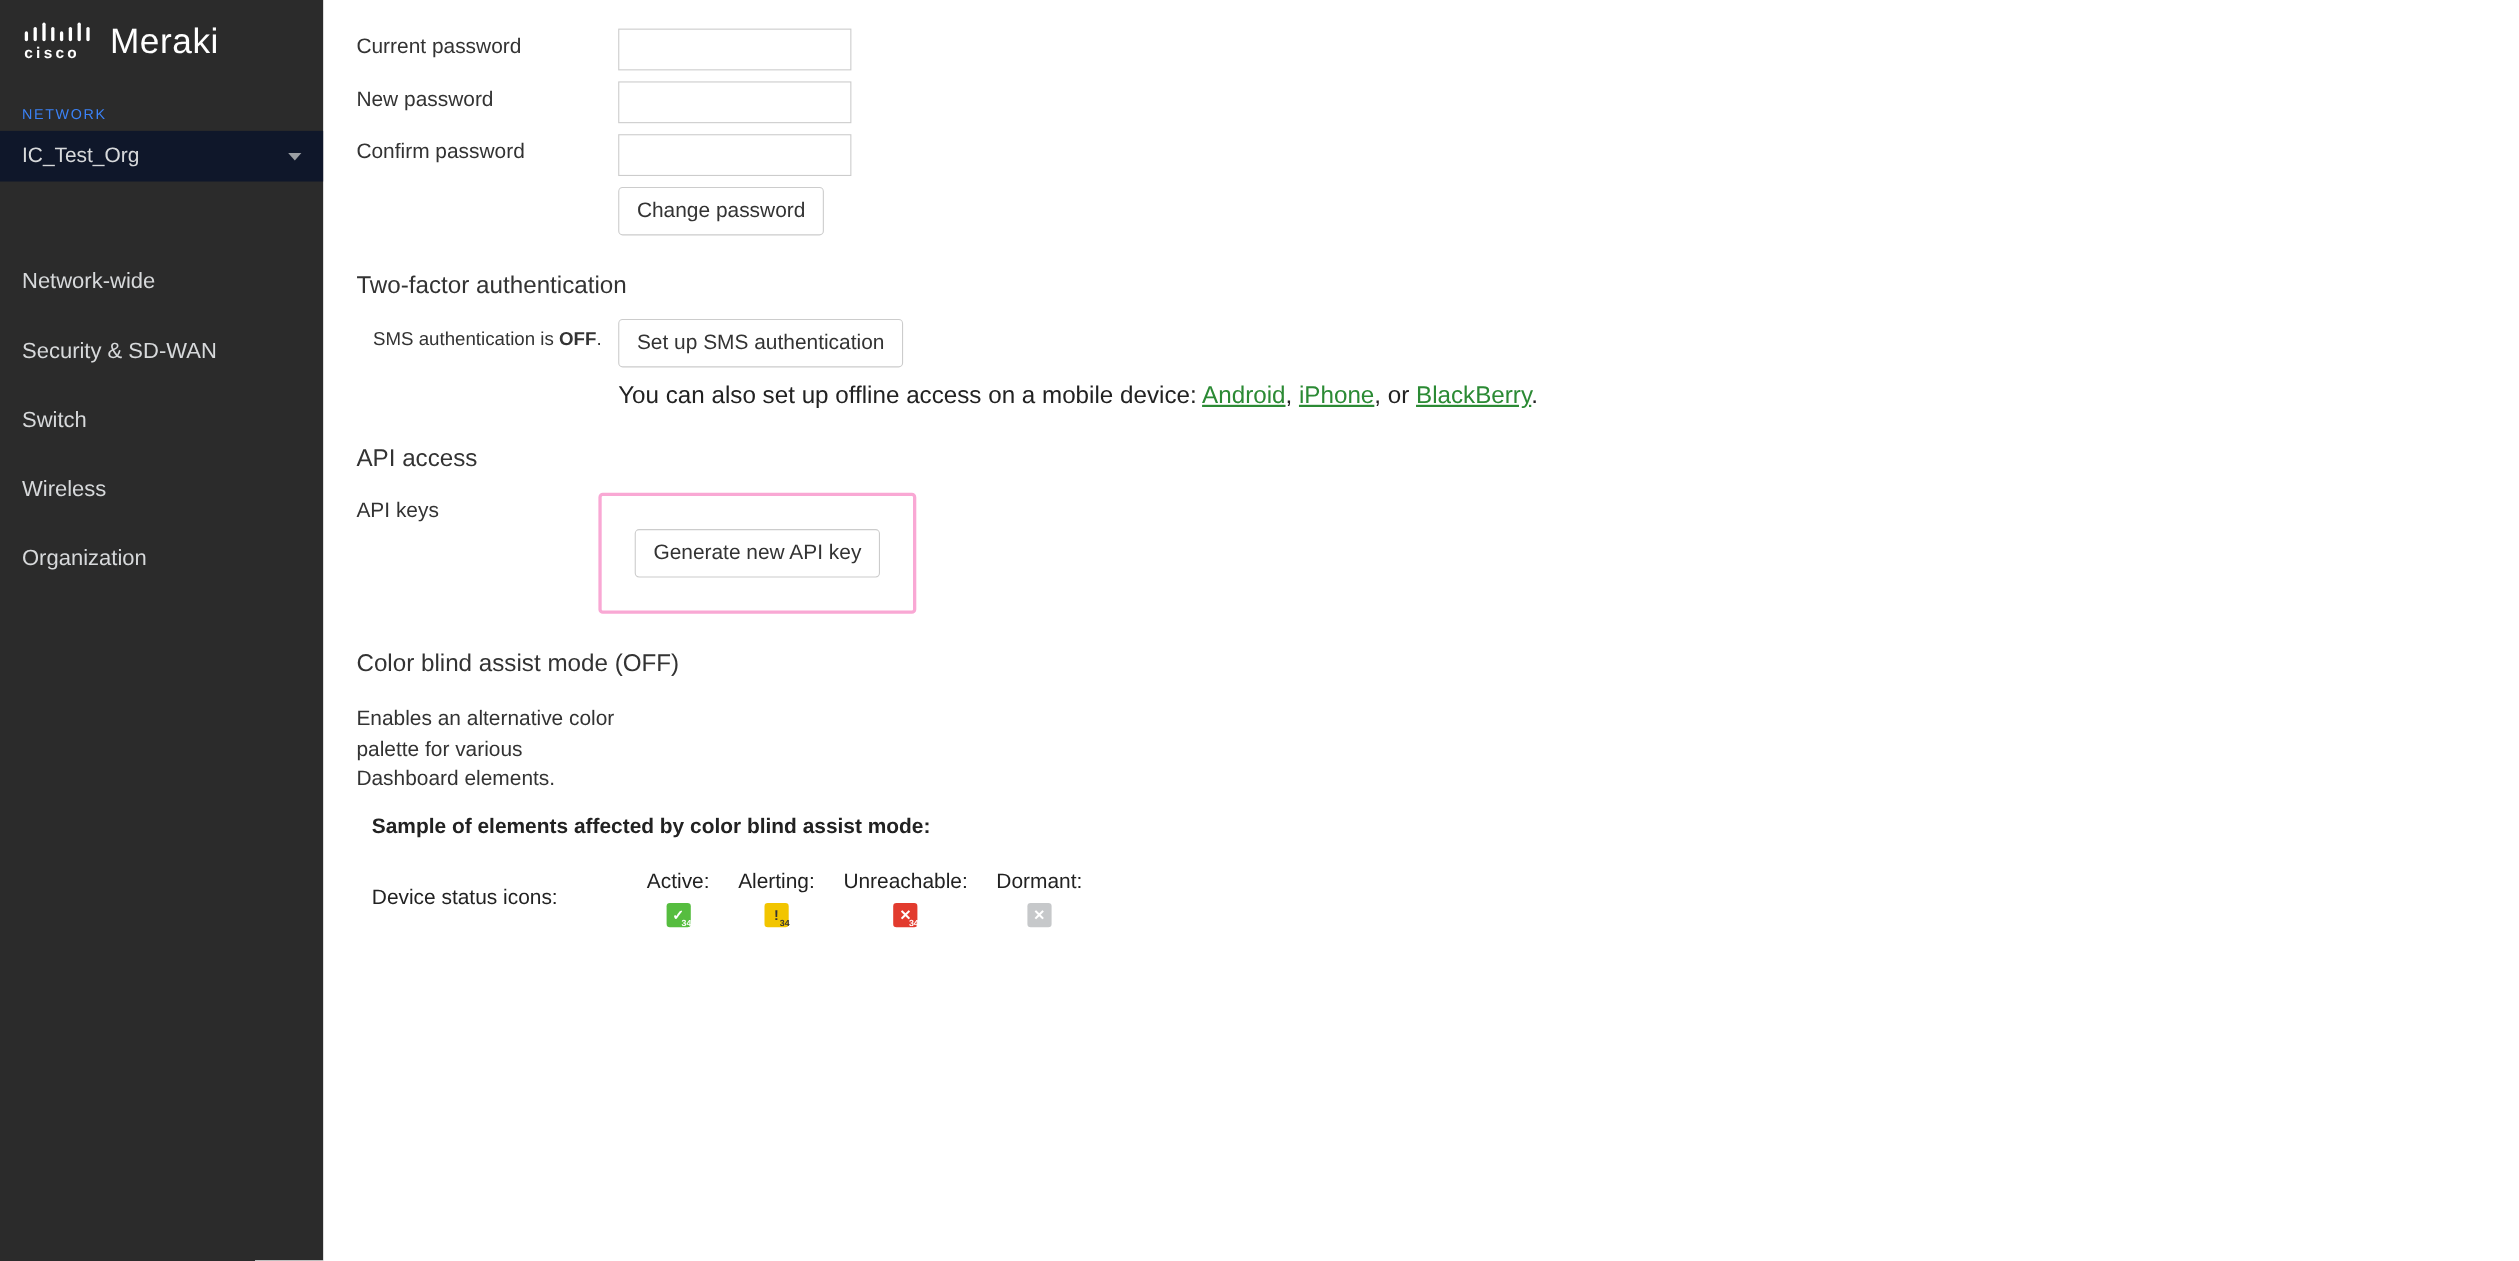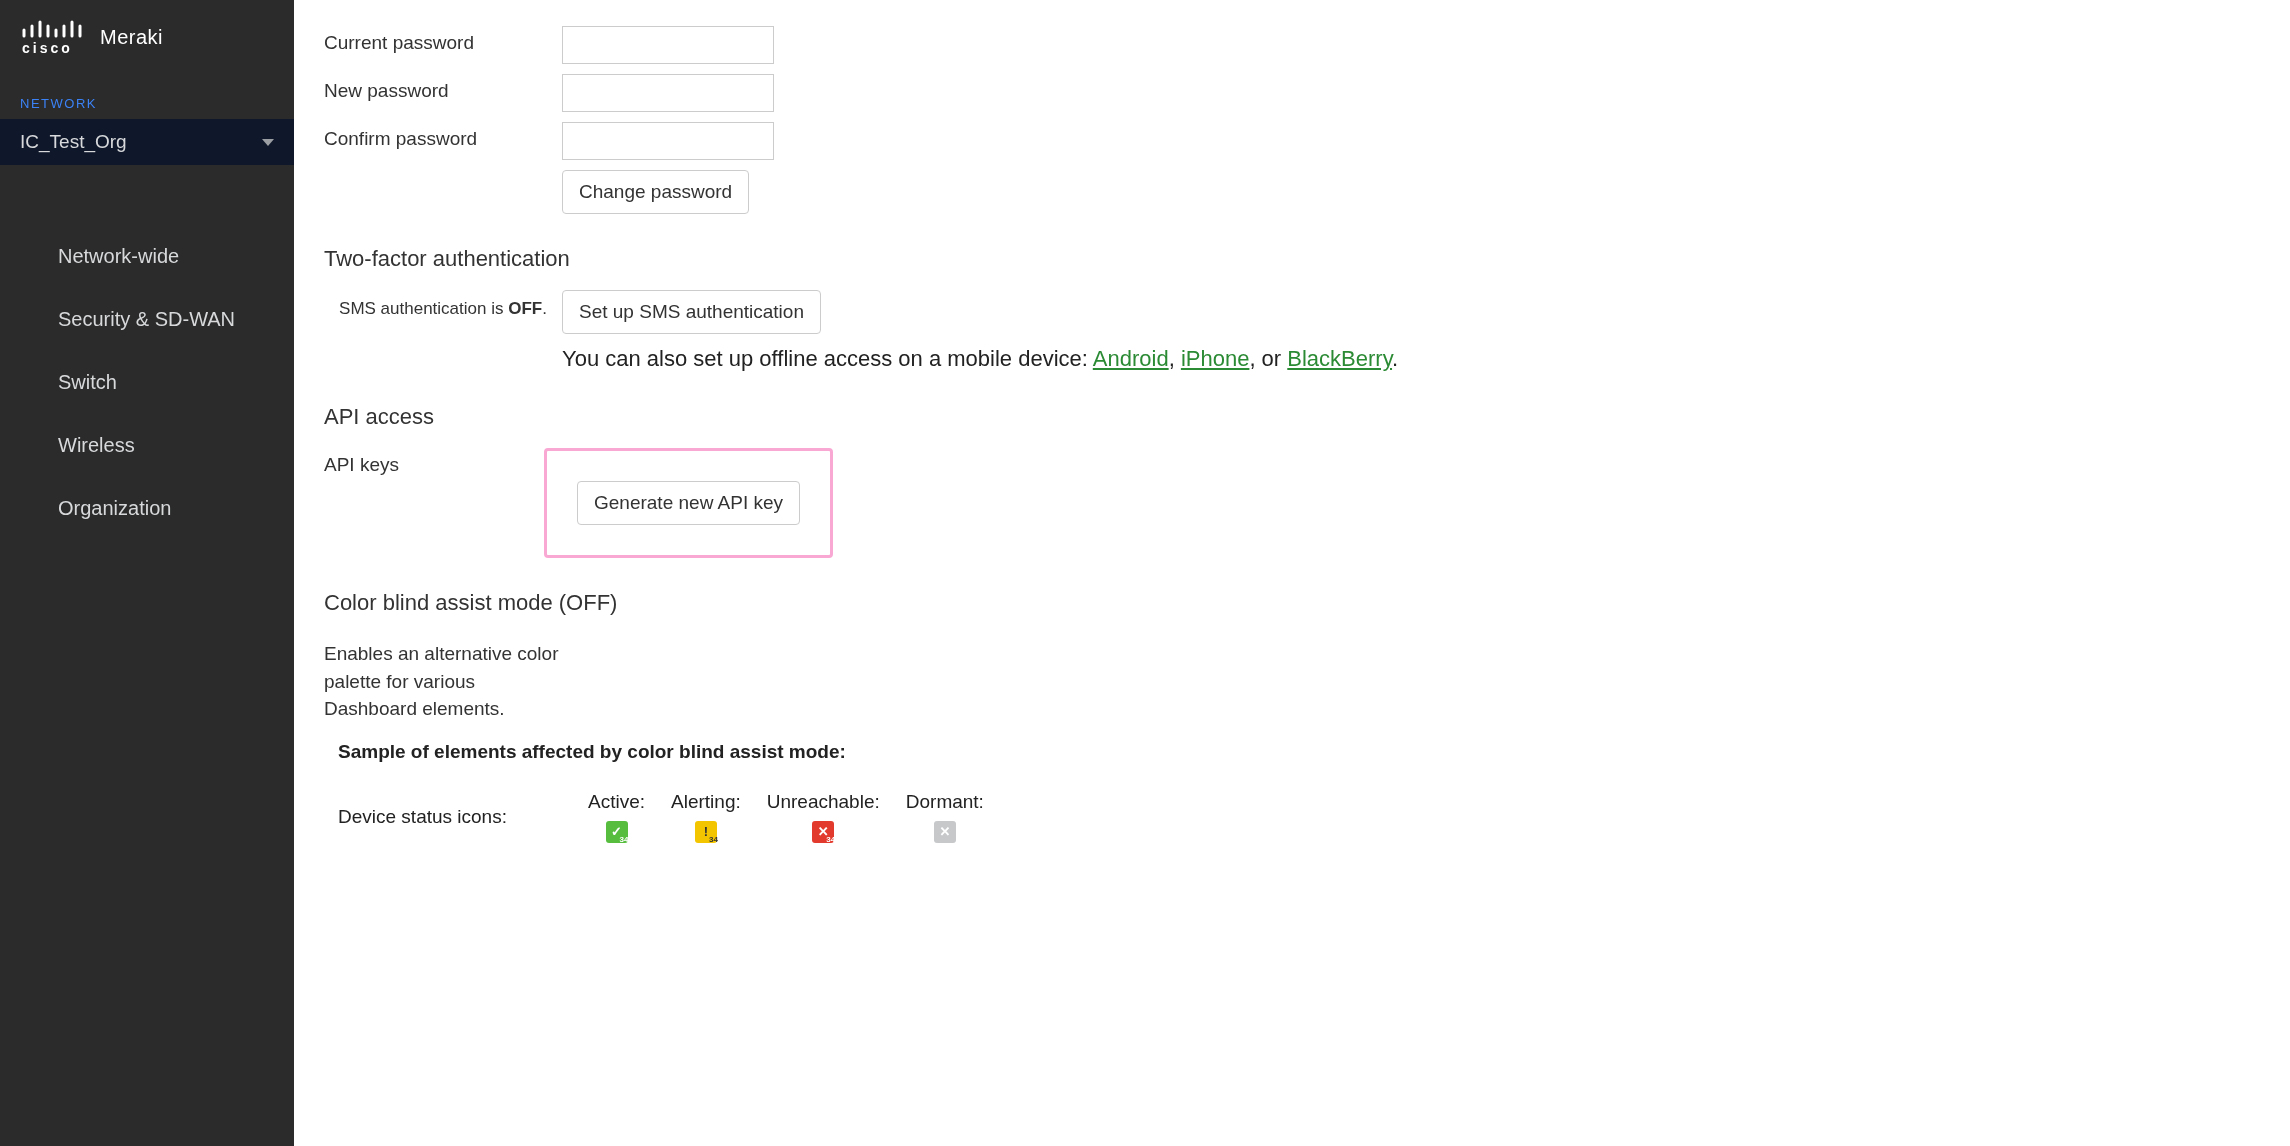--- a/index.html
+++ b/index.html
@@ -24,21 +24,21 @@
     flex-direction: column;
   }
   .logo {
     display:flex;
     align-items:center;
     padding: 18px 20px 10px 20px;
     color:#fff;
   }
   .logo svg { display:block; }
   .logo-text {
-    font-size: 20px;
+    font-size: 32px;
     font-weight: 300;
     margin-left: 14px;
     letter-spacing: .5px;
   }
   .net-label {
     font-size: 13px;
     letter-spacing: 1.5px;
     color: #3b82f6;
     padding: 30px 8px 8px 20px;
     text-transform: uppercase;
@@ -49,21 +49,21 @@
     font-size: 19px;
     padding: 12px 20px;
     display:flex;
     justify-content: space-between;
     align-items:center;
     cursor:pointer;
   }
   .chevron {
     width:0;height:0;border-left:6px solid transparent;border-right:6px solid transparent;border-top:7px solid #9b9fa3;
   }
-  .side-nav { padding-top: 60px; padding-left: 38px; }
+  .side-nav { padding-top: 60px; }
   .side-item {
     padding: 20px 20px;
     font-size: 20px;
     color: #d7d9db;
     cursor:pointer;
   }
   .main {
     flex: 1;
     padding: 26px 30px;
     overflow:auto;

